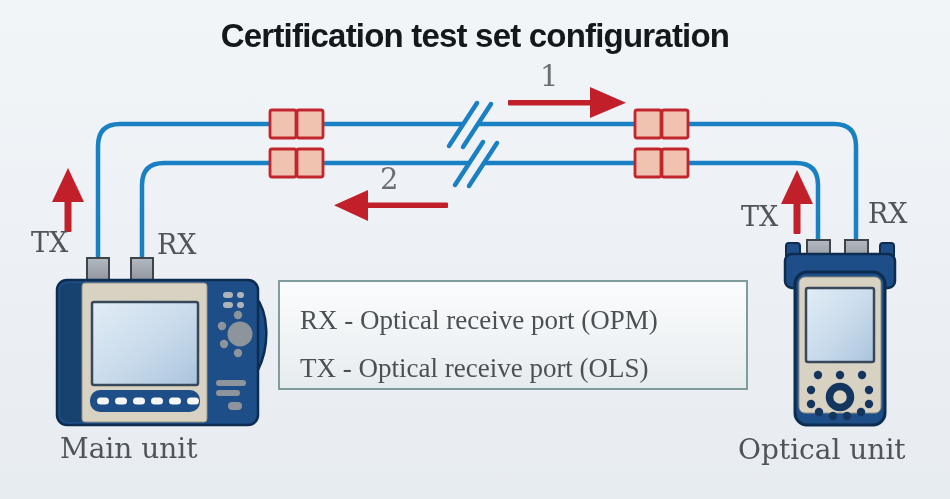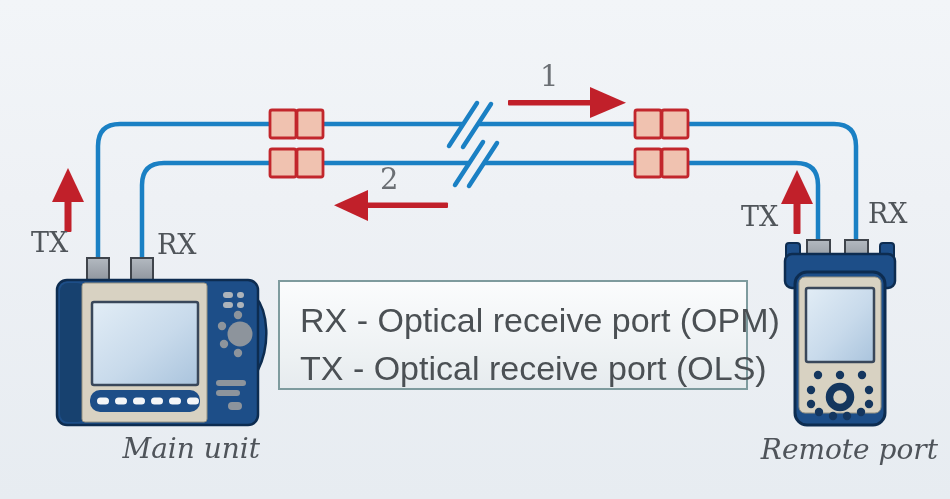--- a/index.html
+++ b/index.html
@@ -16,33 +16,33 @@
   }
   .lbl{
     position:absolute;font-family:"DejaVu Serif","Liberation Serif",serif;
     color:#50555a;font-size:27px;line-height:1;white-space:nowrap;
   }
   .num{
     position:absolute;font-family:"DejaVu Serif","Liberation Serif",serif;
     color:#6b6f74;font-size:29px;line-height:1;
   }
   .unit-lbl{
-    position:absolute;width:200px;text-align:right;
+    position:absolute;width:200px;text-align:left;
     font-family:"DejaVu Serif","Liberation Serif",serif;
-    color:#4f545a;font-size:28px;line-height:1;white-space:nowrap;font-style:italic;
+    color:#4f545a;font-size:28px;line-height:1;white-space:nowrap;
   }
   .legend{
     position:absolute;left:278px;top:280px;width:470px;height:110px;
     border:2px solid #7e9b9e;
     background:linear-gradient(180deg,#fbfcfd 0%,#edf1f3 70%,#e6ebee 100%);
     box-sizing:border-box;padding:14px 0 0 20px;
   }
   .legend .line{
-    font-family:Liberation Sans, sans-serif;
-    color:#4b5054;font-size:34px;line-height:48px;white-space:nowrap;
+    font-family:Liberation Serif, serif;
+    color:#4b5054;font-size:27px;line-height:48px;white-space:nowrap;
   }
 </style>
 </head>
 <body>
 
 <div class="stage">
 
   <svg width="950" height="499" viewBox="0 0 950 499">
     <defs>
       <linearGradient id="scrGrad" x1="0" y1="0" x2="1" y2="1">
@@ -165,30 +165,31 @@
         <circle cx="869" cy="390" r="4.2"></circle>
         <circle cx="869" cy="404" r="4.2"></circle>
         <circle cx="819" cy="412" r="4.2"></circle>
         <circle cx="833" cy="416" r="4.2"></circle>
         <circle cx="847" cy="416" r="4.2"></circle>
         <circle cx="861" cy="412" r="4.2"></circle>
       </g>
     </g>
   </svg>
 
+  <div class="title">Certification test set configuration</div>
 
   <div class="num" style="left:540px;top:62px;">1</div>
   <div class="num" style="left:380px;top:165px;">2</div>
 
   <div class="lbl" style="left:31px;top:229px;">TX</div>
   <div class="lbl" style="left:157px;top:231px;">RX</div>
   <div class="lbl" style="left:741px;top:203px;">TX</div>
   <div class="lbl" style="left:868px;top:200px;">RX</div>
 
   <div class="unit-lbl" style="left:60px;top:435px;">Main unit</div>
-  <div class="unit-lbl" style="left:738px;top:436px;">Remote port</div>
+  <div class="unit-lbl" style="left:738px;top:436px;">Optical unit</div>
 
   <div class="legend">
     <div class="line">RX - Optical receive port (OPM)</div>
     <div class="line">TX - Optical receive port (OLS)</div>
   </div>
 
 </div>
 
 </body></html>

